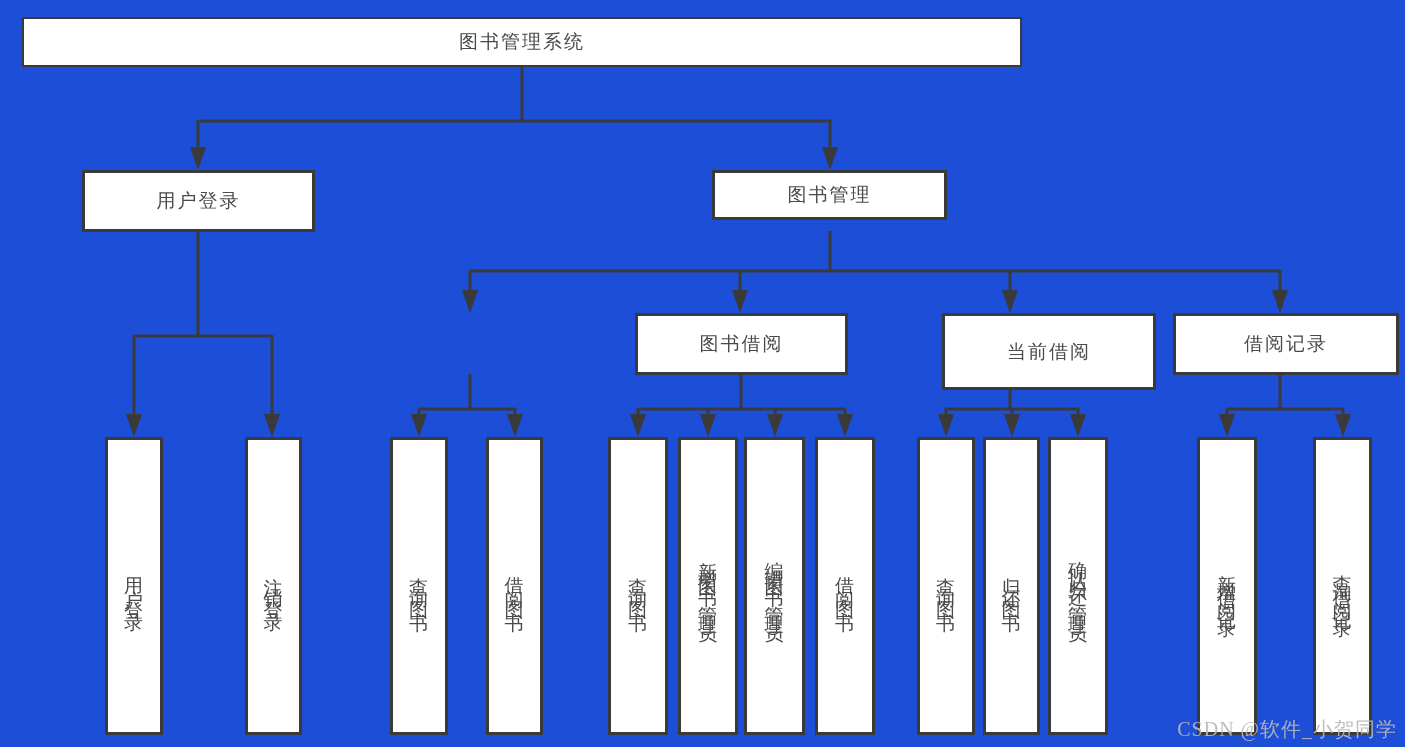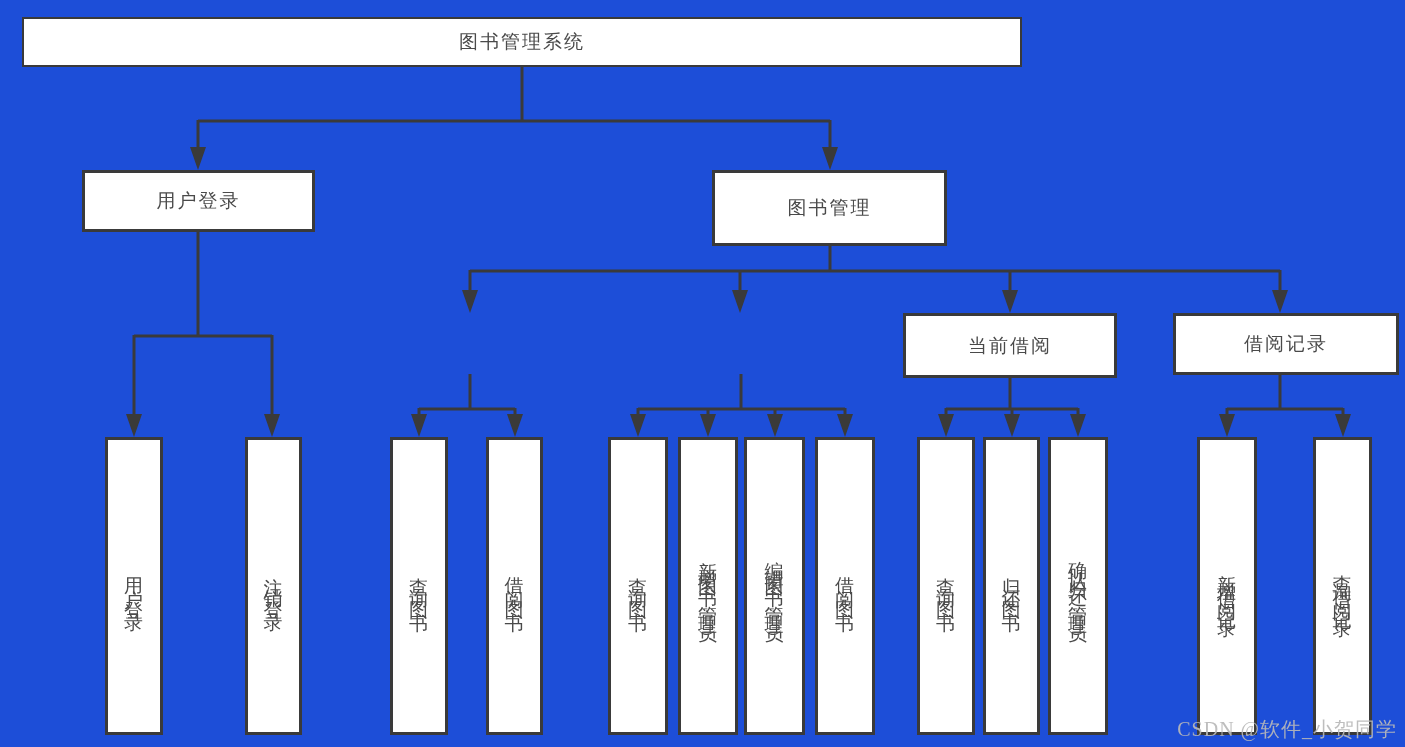--- a/index.html
+++ b/index.html
@@ -78,25 +78,28 @@
     </g>
   </svg>
 
   <div class="box h root" style="left:22px;top:17px;width:1000px;height:50px">
     <span>图书管理系统</span>
   </div>
 
   <div class="box h" style="left:82px;top:170px;width:233px;height:62px">
     <span>用户登录</span>
   </div>
-  <div class="box h" style="left:712px;top:170px;width:235px;height:76px">
+  <div class="box h" style="left:712px;top:170px;width:235px;height:50px">
     <span>图书管理</span>
   </div>
 
-  <div class="box h" style="left:903px;top:313px;width:214px;height:65px">
+  <div class="box h" style="left:635px;top:313px;width:213px;height:62px">
+    <span>图书借阅</span>
+  </div>
+  <div class="box h" style="left:942px;top:313px;width:214px;height:77px">
     <span>当前借阅</span>
   </div>
   <div class="box h" style="left:1173px;top:313px;width:226px;height:62px">
     <span>借阅记录</span>
   </div>
 
   <div class="box v" style="left:105px;top:437px;width:58px;height:298px">
     <span>用户登录</span>
   </div>
   <div class="box v" style="left:245px;top:437px;width:57px;height:298px">

